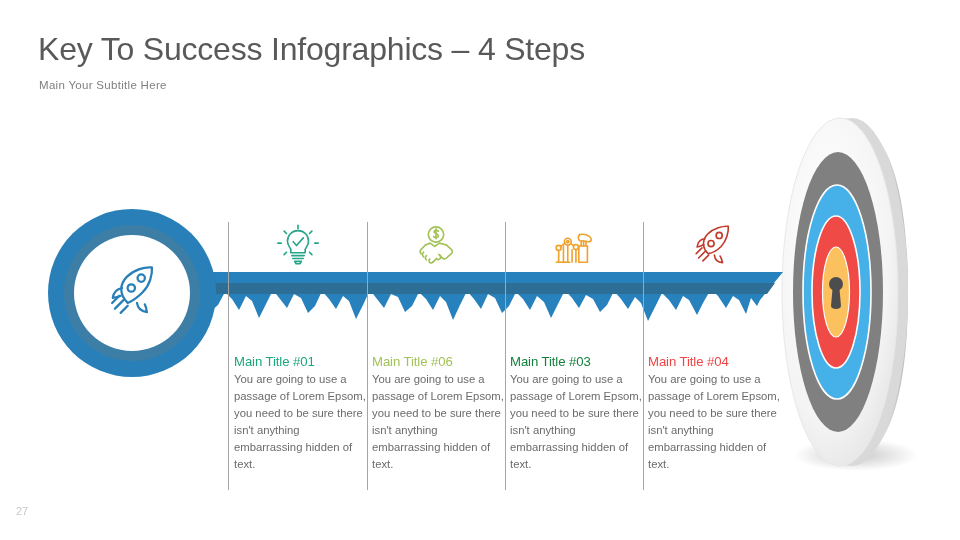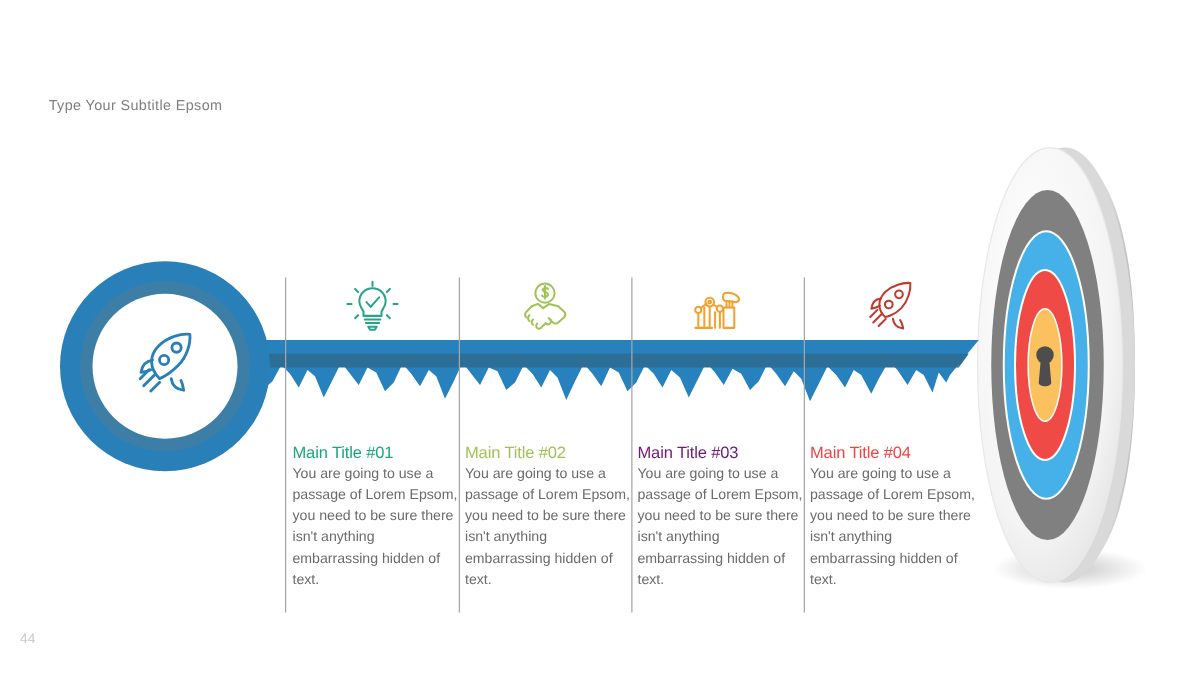--- a/index.html
+++ b/index.html
@@ -57,21 +57,22 @@
   }
   .step-body {
     font-size:11.3px; color:#6b6b6b; line-height:17px;
   }
 </style>
 </head>
 <body>
 
 <div id="slide">
 
-  <div id="subtitle">Type Your Subtitle Epsom</div>
+  <div id="title">Key To Success Infographics – 4 Steps</div>
+  <div id="subtitle">Main Your Subtitle Here</div>
 
   <svg id="key-graphic" viewBox="0 0 960 540">
     <defs>
       <radialGradient id="gRim" cx="40%" cy="35%" r="75%">
         <stop offset="0%" stop-color="#ffffff"></stop>
         <stop offset="70%" stop-color="#f4f4f4"></stop>
         <stop offset="100%" stop-color="#e2e2e2"></stop>
       </radialGradient>
       <linearGradient id="gSide" x1="0" y1="0" x2="1" y2="0">
         <stop offset="0%" stop-color="#c9c9c9"></stop>
@@ -188,21 +189,21 @@
         <path d="M11 30.5 C9.5 32 9.5 34 11 35.3"></path>
         <path d="M14 34 C12.5 35.4 12.5 37.2 14 38.4"></path>
         <path d="M17.5 37.5 C16.3 38.8 16.3 40.3 17.6 41.2 C18.8 42 20 41.6 20.8 40.8"></path>
         <path d="M13 23 L18 21 L22.5 24.5 L27.5 21 L35 23"></path>
         <path d="M35 23 L40 27.5 C41.5 29 41.3 31 39.8 32.3 L35 36.5 C33.6 37.8 31.7 37.7 30.5 36.4 L27 32.8"></path>
         <path d="M20.8 40.8 L24.5 37.2"></path>
         <path d="M24.5 37.2 C25.6 38.3 27.2 38.3 28.2 37.3 C29.2 36.3 29.2 34.8 28.2 33.8"></path>
       </svg>
     </div>
     <div class="step-text">
-      <div class="step-title" style="color: rgb(162, 194, 87);">Main Title #02</div>
+      <div class="step-title" style="color: rgb(162, 194, 87);">Main Title #06</div>
       <div class="step-body">You are going to use a passage of Lorem Epsom, you need to be sure there isn't anything embarrassing hidden of text.</div>
     </div>
   </div>
 
   <div class="step-col" style="left:510px;">
     <div class="step-icon">
       <svg width="46" height="46" viewBox="0 0 48 48" stroke="#f0a22e" stroke-width="1.7" fill="none" stroke-linecap="round" stroke-linejoin="round">
         <circle cx="8" cy="26" r="2.6"></circle>
         <circle cx="17.5" cy="19.5" r="3.6"></circle>
         <circle cx="17.5" cy="19.5" r="1.2"></circle>
@@ -219,21 +220,21 @@
         <path d="M26 28.5 L26 41"></path>
         <path d="M30 12 C34.5 11 39.5 12.5 41.5 15.5 C43 18 41 20 38 19.5 L31.5 18.5"></path>
         <path d="M30 12 C28 13.5 28 17 30 18.5"></path>
         <path d="M31.5 18.5 L31.5 24"></path>
         <rect x="29" y="24" width="9" height="17"></rect>
         <path d="M34 18.5 L34 24"></path>
         <path d="M36.5 18.8 L36.5 24"></path>
       </svg>
     </div>
     <div class="step-text">
-      <div class="step-title" style="color: #701a75;">Main Title #03</div>
+      <div class="step-title" style="color: #15803d;">Main Title #03</div>
       <div class="step-body">You are going to use a passage of Lorem Epsom, you need to be sure there isn't anything embarrassing hidden of text.</div>
     </div>
   </div>
 
   <div class="step-col" style="left:648px;">
     <div class="step-icon">
       <svg width="46" height="46" viewBox="0 0 48 48" stroke="#c0392b" stroke-width="1.7" fill="none" stroke-linecap="round" stroke-linejoin="round">
         <path d="M20 32 C13.5 26 13.5 17.5 20 11 C26 5.5 35 3 41 3.5 C41.5 9.5 39 18.5 33.5 24.5 C27 31 20 32 20 32 Z"></path>
         <circle cx="31.5" cy="13" r="3.2"></circle>
         <circle cx="23" cy="21.5" r="3.2"></circle>
@@ -243,15 +244,15 @@
         <path d="M20.5 33.5 L14.5 39.5"></path>
         <path d="M13.5 26 L7.5 32"></path>
       </svg>
     </div>
     <div class="step-text">
       <div class="step-title" style="color: #ef4444;">Main Title #04</div>
       <div class="step-body">You are going to use a passage of Lorem Epsom, you need to be sure there isn't anything embarrassing hidden of text.</div>
     </div>
   </div>
 
-  <div id="page-number">44</div>
+  <div id="page-number">27</div>
 
 </div>
 
 </body></html>

